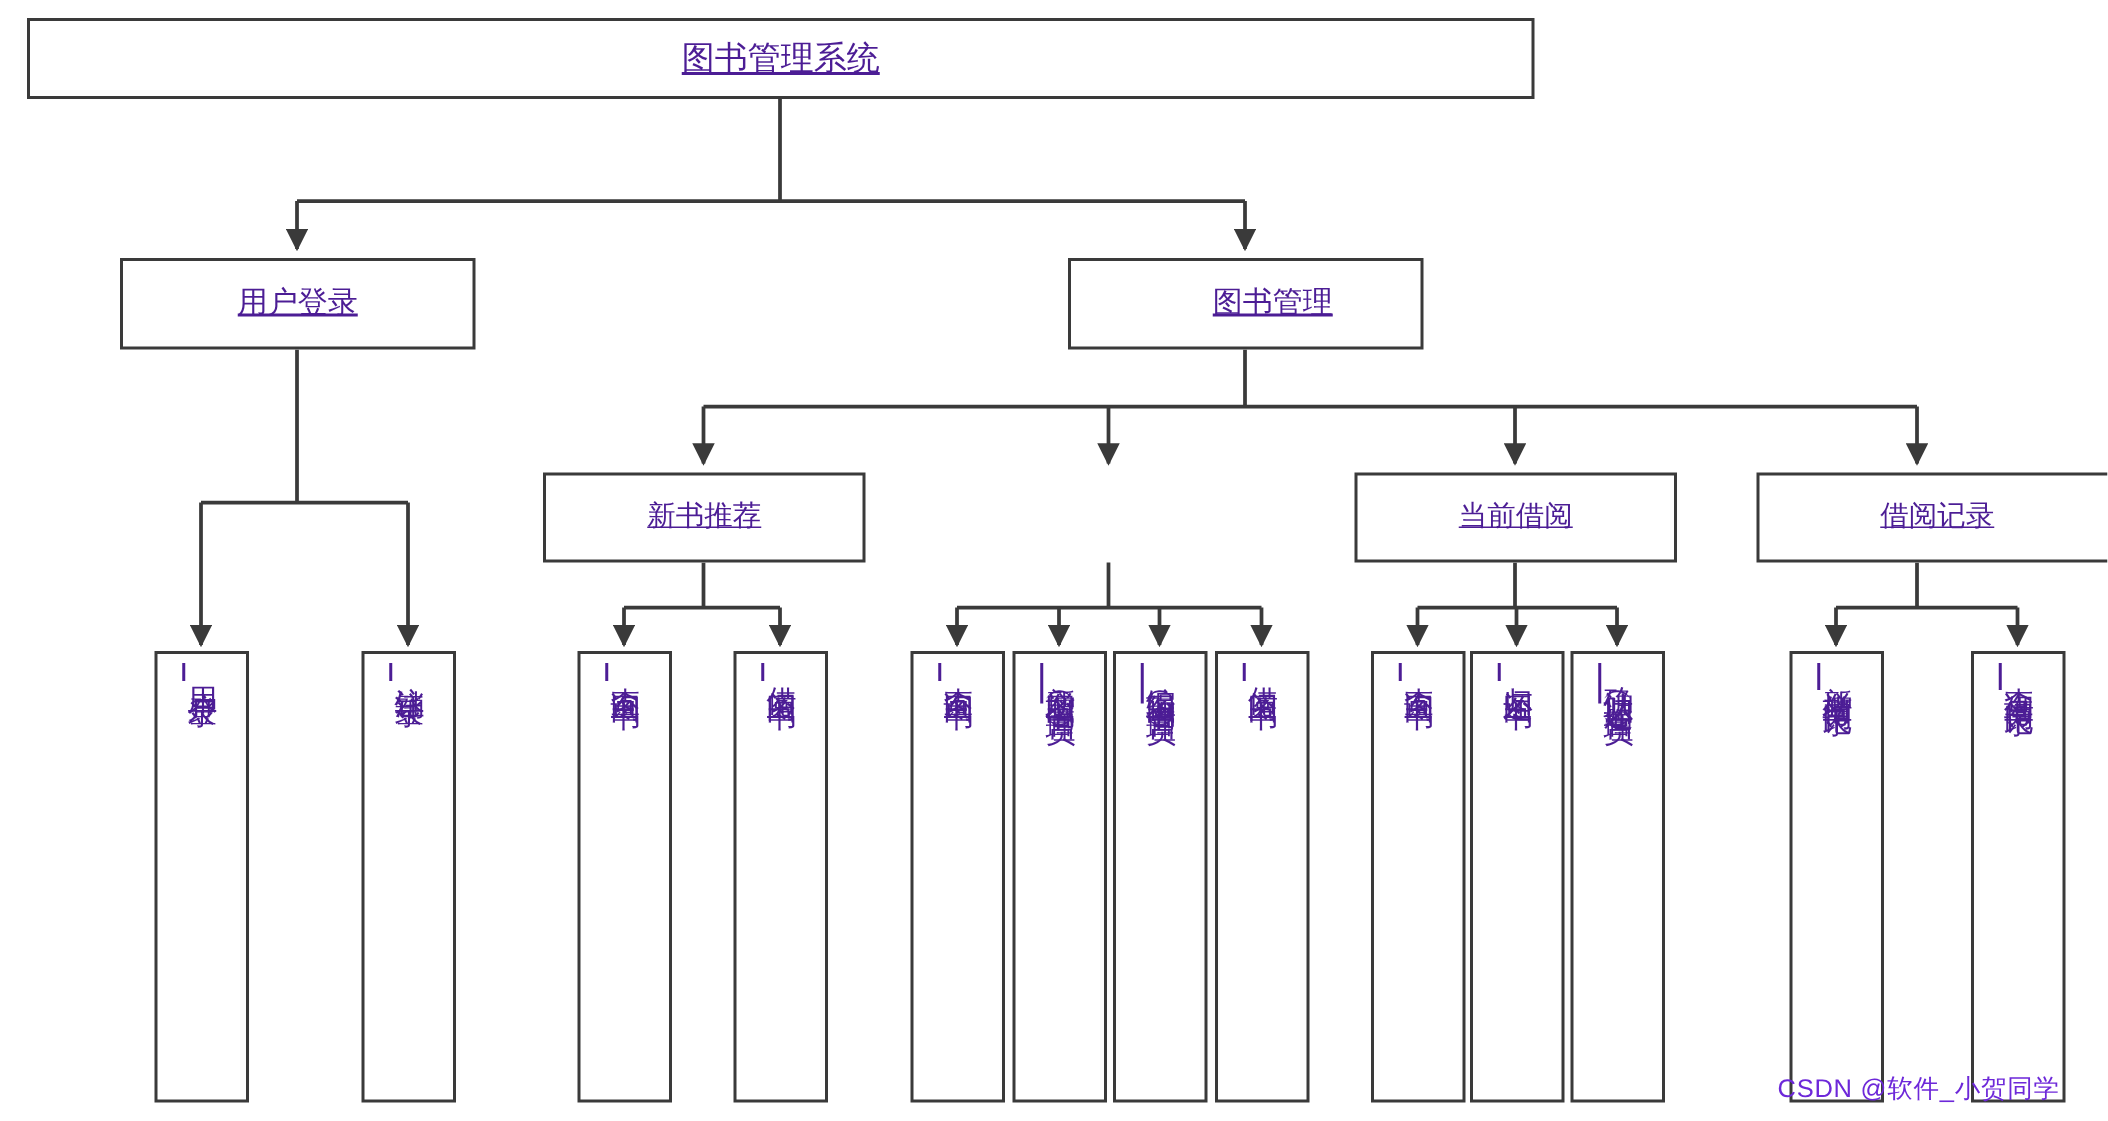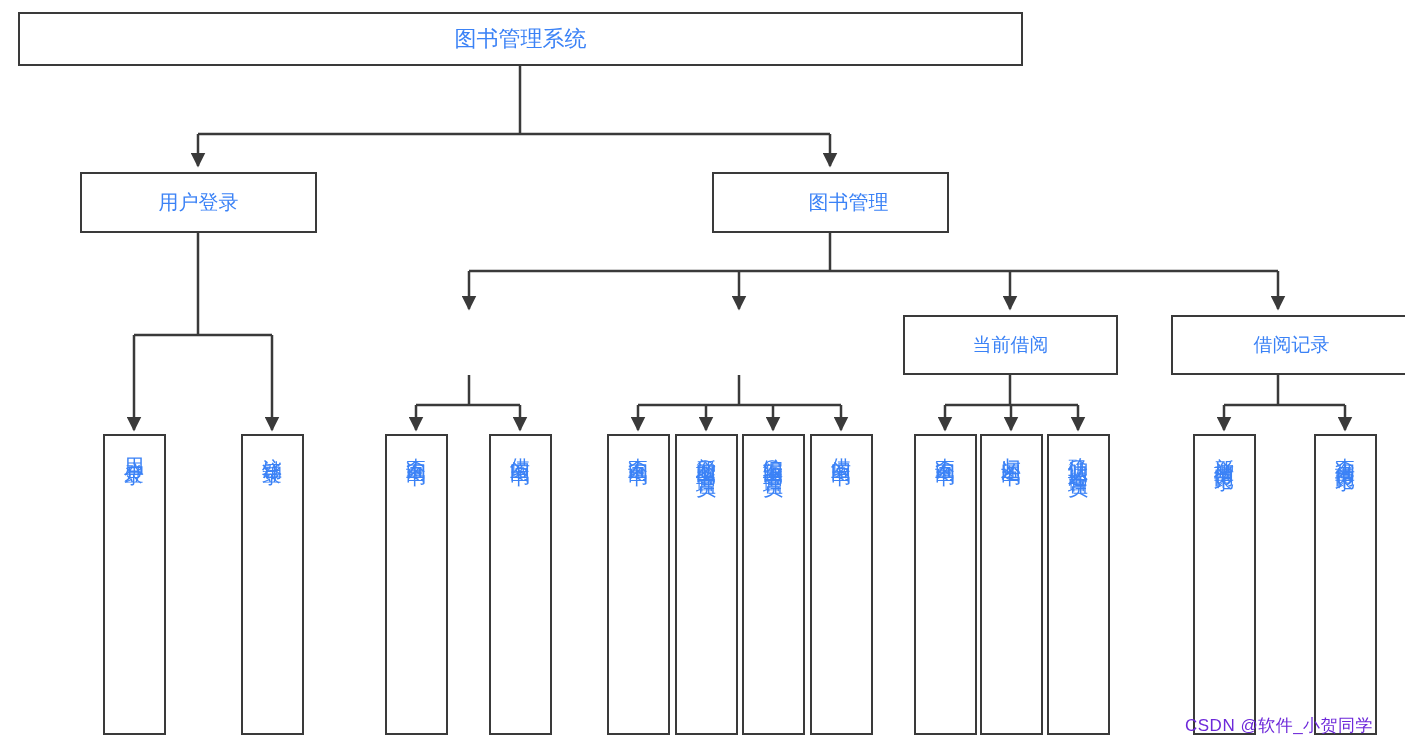--- a/index.html
+++ b/index.html
@@ -27,21 +27,22 @@
     pointer-events: none;
   }
   .node {
     position: absolute;
     box-sizing: border-box;
     background: #ffffff;
     border: 2px solid #3a3a3a;
     display: flex;
     align-items: center;
     justify-content: center;
-    color: #3b82f6;
+    color: #4c1d95;
+    text-decoration: underline;
   }
   .node .label {
     display: block;
     text-align: center;
     line-height: 1.25;
     white-space: nowrap;
   }
   
   .node-root .label   { font-size: 22px; }
   .node-branch .label { font-size: 20px; }
@@ -134,20 +135,23 @@
     <span class="label">图书管理系统</span>
   </div>
 
   <div class="node node-branch" style="left:80px; top:172px; width:237px; height:61px;">
     <span class="label">用户登录</span>
   </div>
   <div class="node node-branch" style="left:712px; top:172px; width:237px; height:61px;padding-left:36px;">
     <span class="label">图书管理</span>
   </div>
 
+  <div class="node node-sub" style="left:362px; top:315px; width:215px; height:60px;">
+    <span class="label">新书推荐</span>
+  </div>
   <div class="node node-sub" style="left:903px; top:315px; width:215px; height:60px;">
     <span class="label">当前借阅</span>
   </div>
   <div class="node node-sub" style="left:1171px; top:315px; width:241px; height:60px;">
     <span class="label">借阅记录</span>
   </div>
 
   <div class="node node-leaf" style="left:103px; top:434px; width:63px; height:301px;">
     <span class="label">用户登录</span>
   </div>

